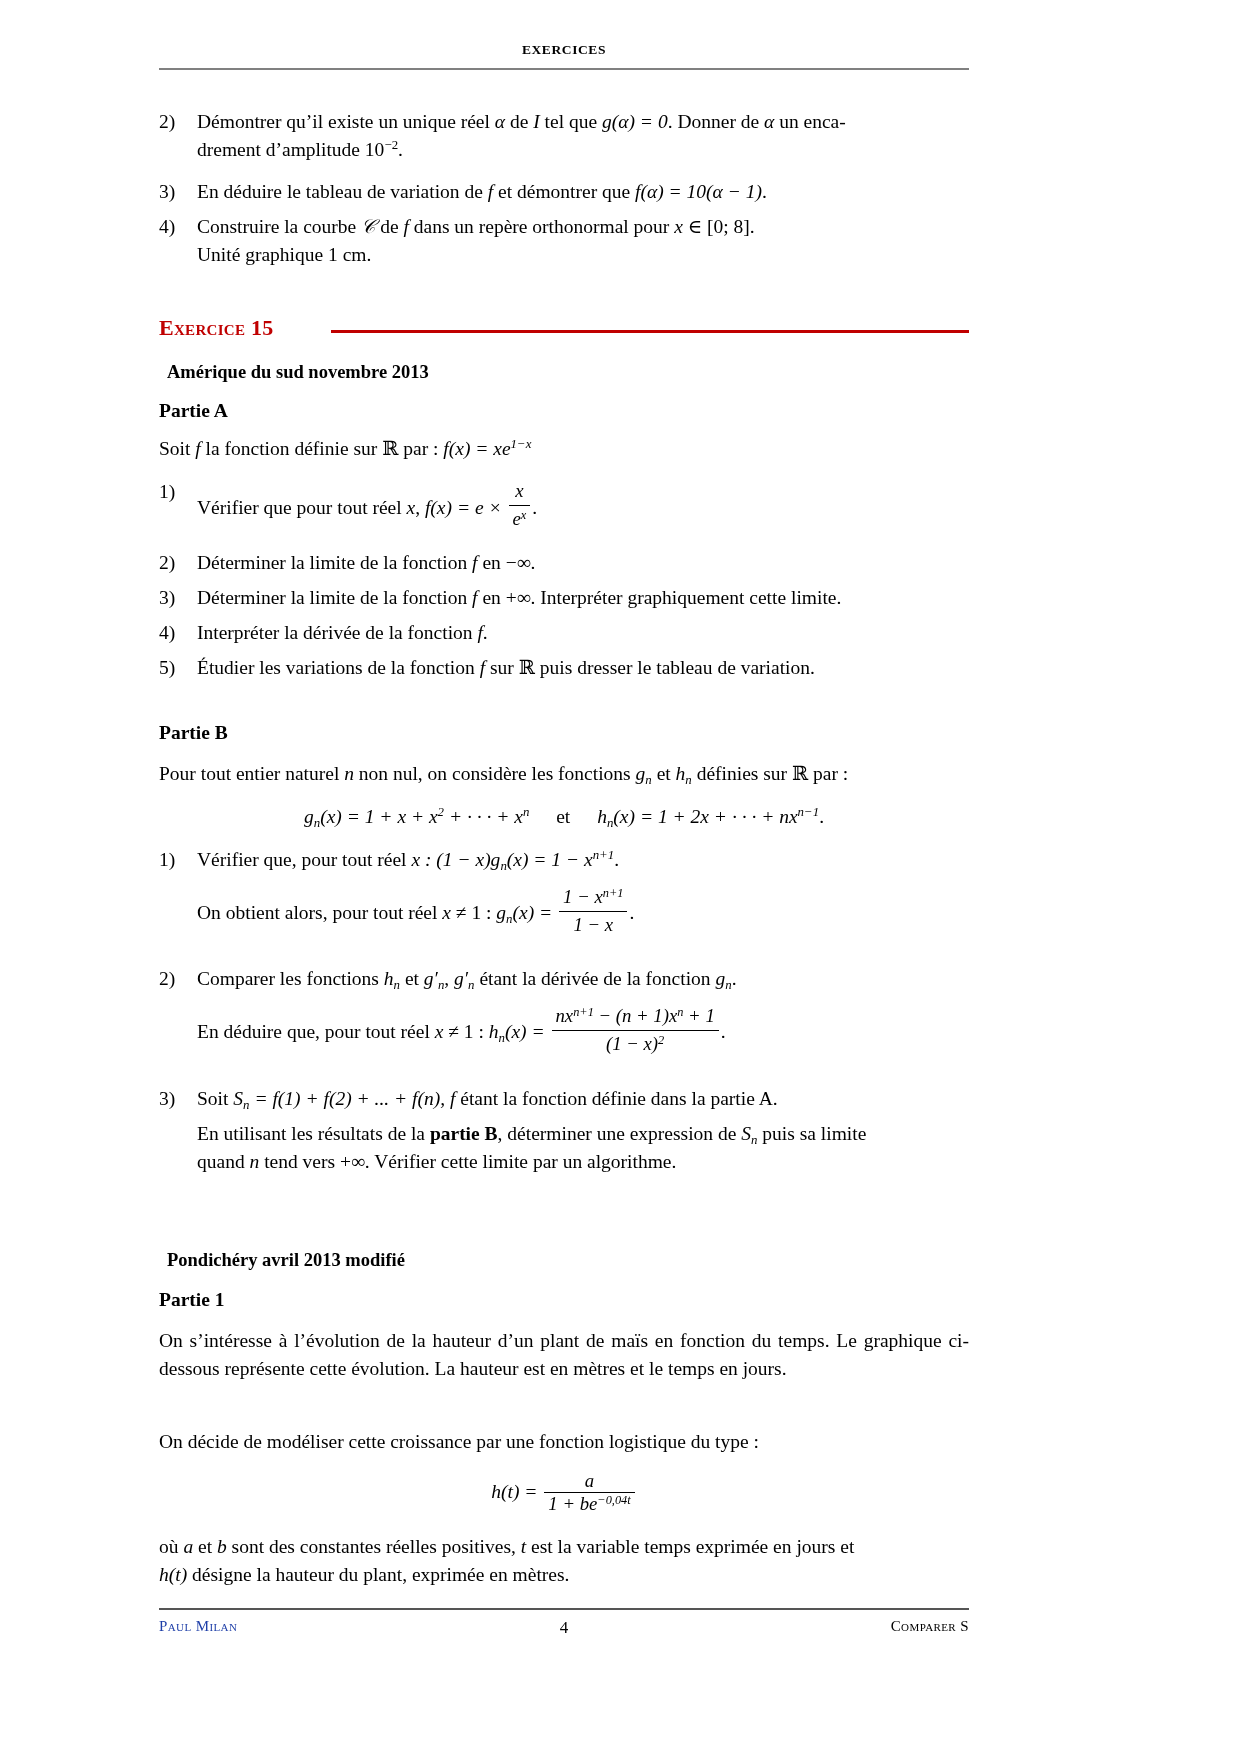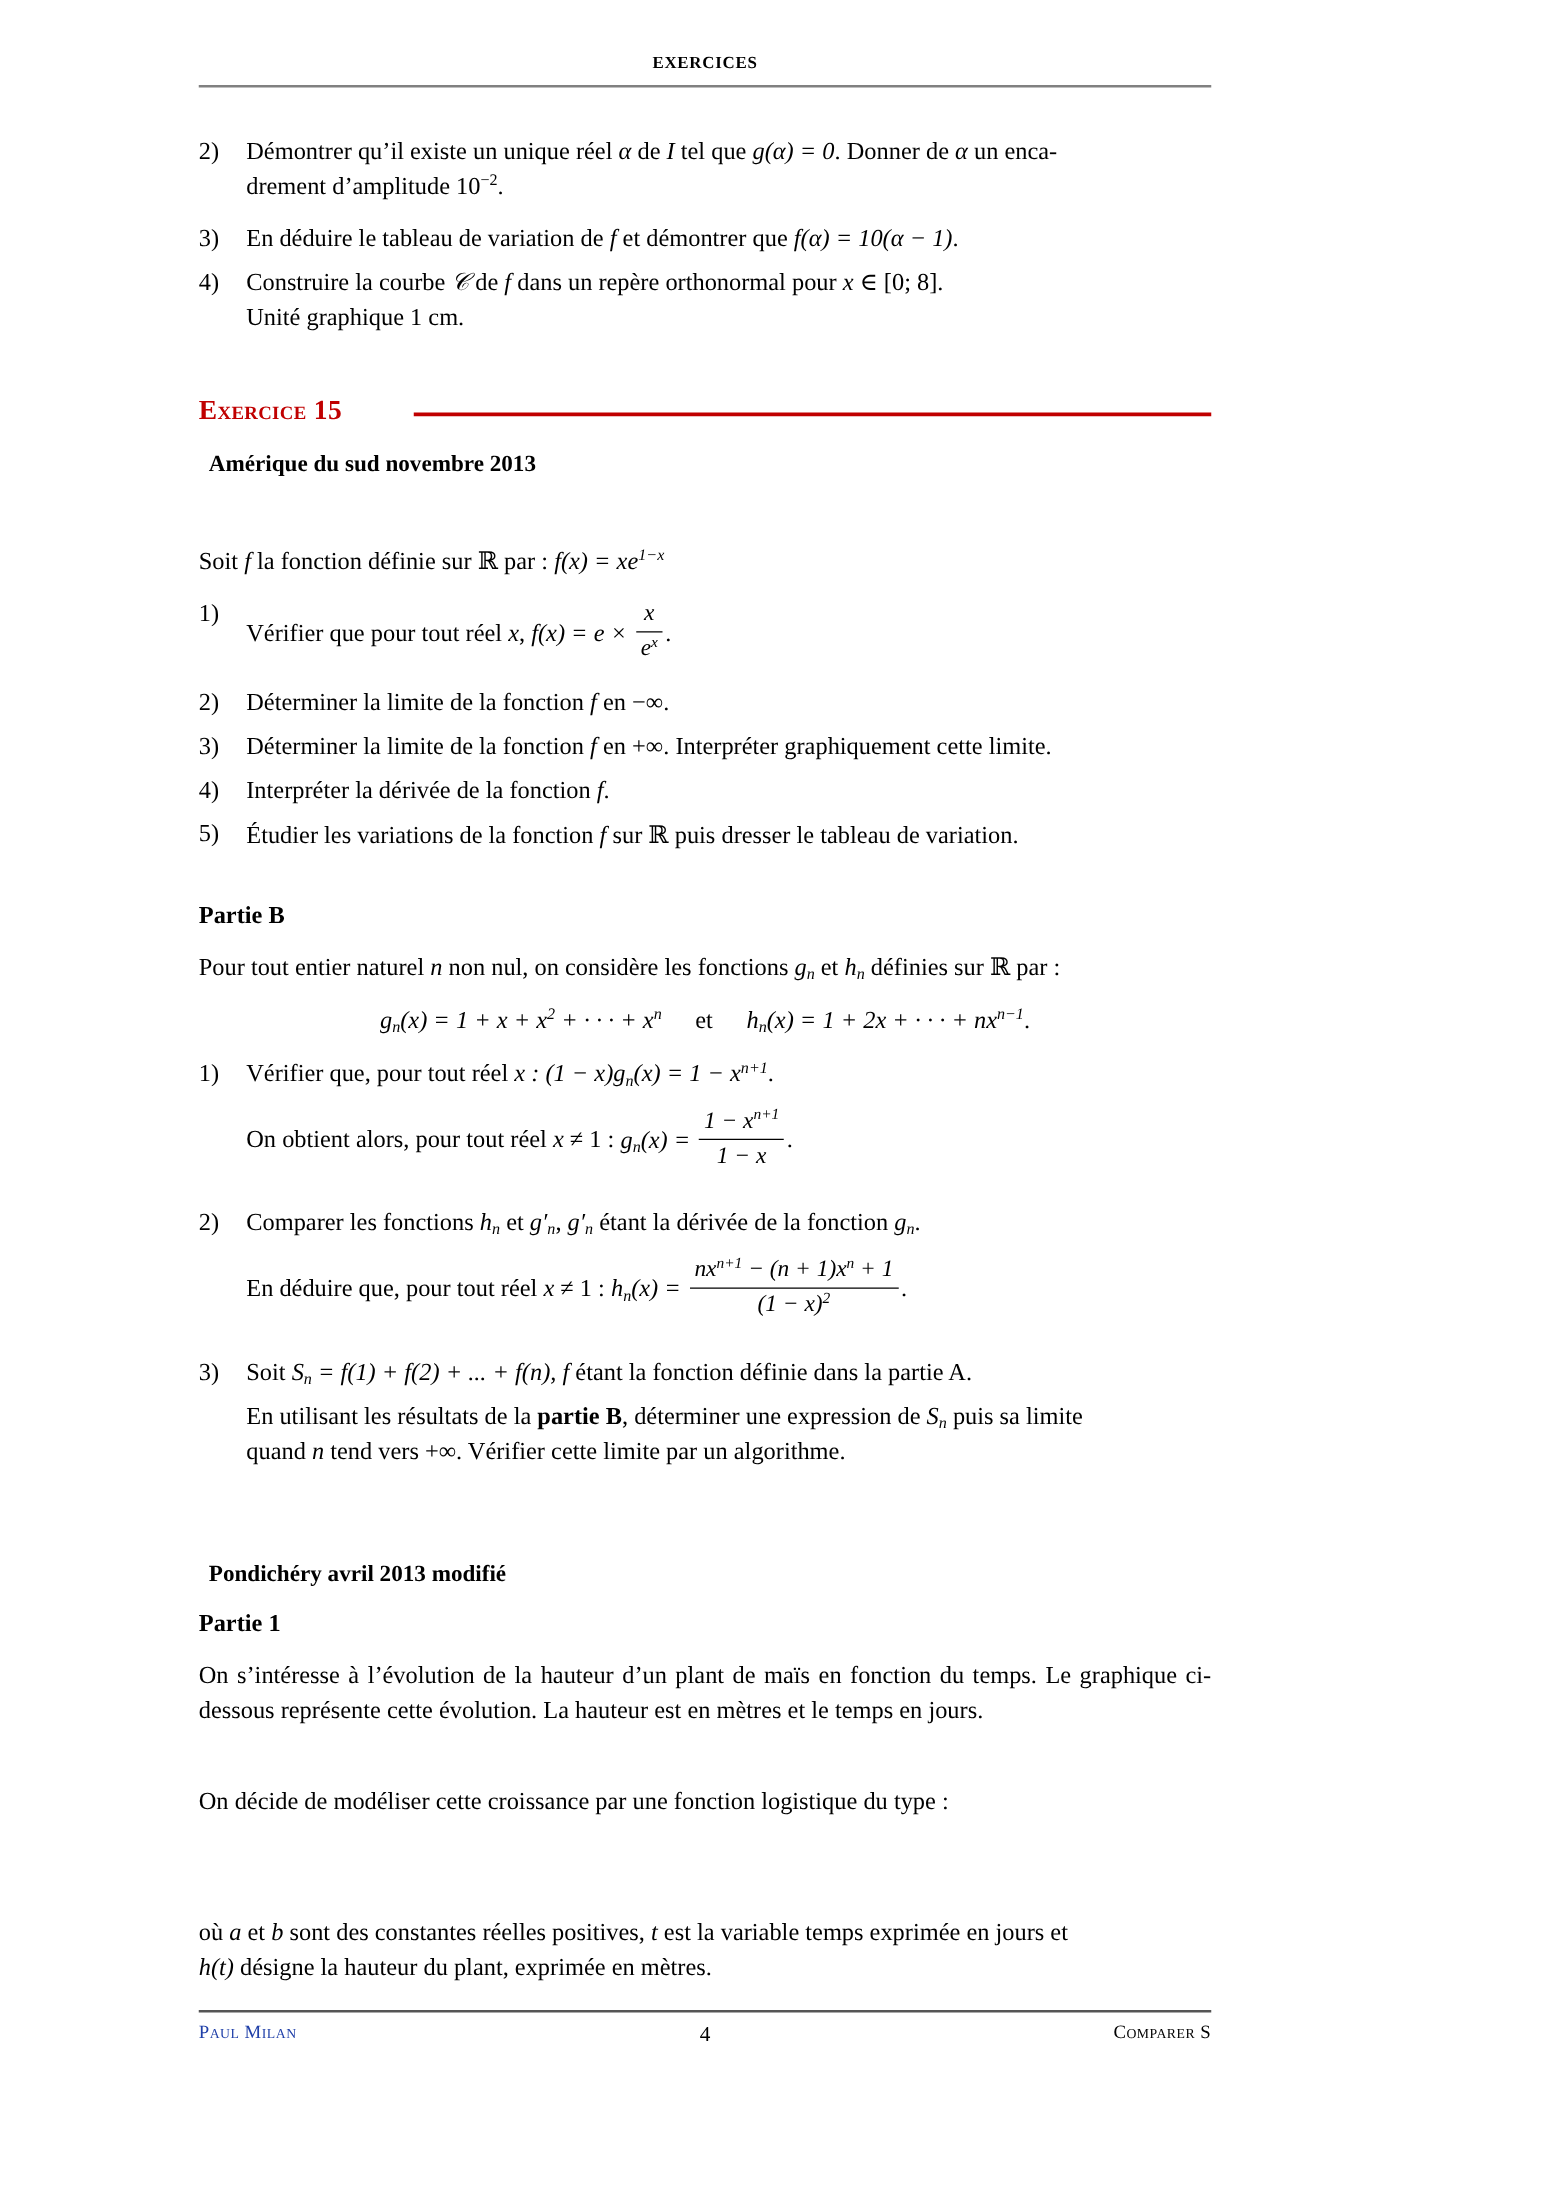--- a/index.html
+++ b/index.html
@@ -109,20 +109,21 @@
     </div>
   </div>
 
   <div class="exo" style="top:315px;">
     <span class="lbl">Exercice 15</span>
     <span class="rule" style="left:172px; right:0;"></span>
   </div>
 
   <div class="body srcline" style="top:362px;">Amérique du sud novembre 2013</div>
 
+  <div class="body partie" style="top:400px;">Partie A</div>
 
   <div class="body" style="top:437px; font-size:19.5px;">
     <span>Soit </span><span class="m">f</span><span> la fonction définie sur </span><span class="bb">ℝ</span><span> par :  </span><span class="m inlmath"><span>f(x) = xe</span><sup>1−x</sup></span>
   </div>
 
   <div class="body" style="top:478px;">
     <div class="item">
       <span class="num">1)</span>
       <span class="cont">
         <span>Vérifier que pour tout réel </span><span class="m">x</span><span>, </span><span class="m">f(x) = e × </span><span class="frac"><span class="nu m">x</span><span class="de m"><span>e</span><sup>x</sup></span></span><span>.</span>
@@ -222,20 +223,23 @@
   <div class="body partie" style="top:1289px;">Partie 1</div>
 
   <div class="body" style="top:1327px;">
     <p class="txt">On s’intéresse à l’évolution de la hauteur d’un plant de maïs en fonction du temps. Le graphique ci-dessous représente cette évolution. La hauteur est en mètres et le temps en jours.</p>
   </div>
 
   <div class="body" style="top:1428px;">
     <p class="txt" style="text-align:left;">On décide de modéliser cette croissance par une fonction logistique du type :</p>
   </div>
 
+  <div class="body disp" style="top:1470px;">
+    <span class="m">h(t) = </span><span class="frac tall"><span class="nu m">a</span><span class="de m"><span>1 + be</span><sup>−0,04t</sup></span></span>
+  </div>
 
   <div class="body" style="top:1533px; font-size:19.5px; line-height:1.42;">
     <span>où </span><span class="m">a</span><span> et </span><span class="m">b</span><span> sont des constantes réelles positives, </span><span class="m">t</span><span> est la variable temps exprimée en jours et</span><br>
     <span class="m">h(t)</span><span> désigne la hauteur du plant, exprimée en mètres.</span>
   </div>
 
   <div class="footrule"></div>
   <div class="foot">
     <span class="l">Paul Milan</span>
     <span class="c">4</span>

